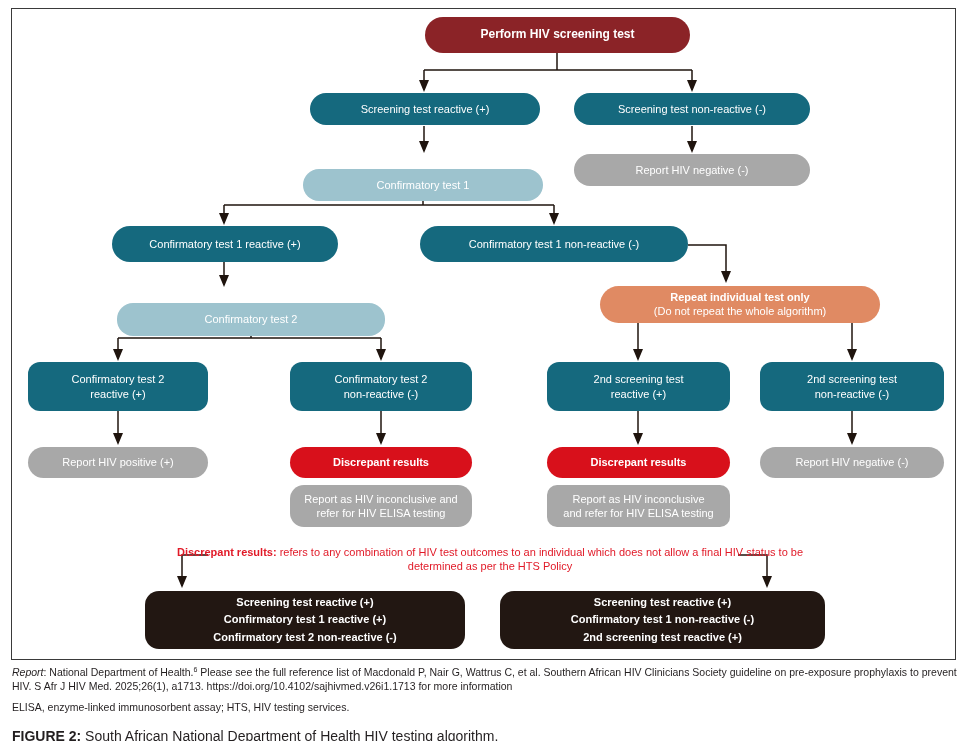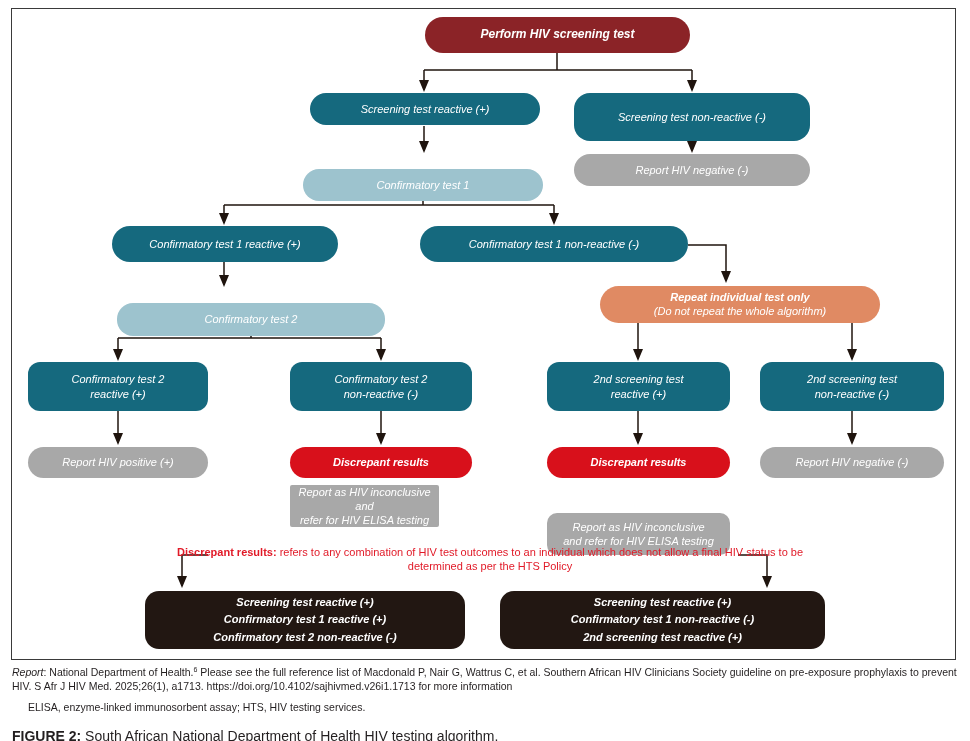--- a/index.html
+++ b/index.html
@@ -3,39 +3,39 @@
 <meta charset="utf-8">
 <style>
   html,body{margin:0;padding:0;background:#ffffff;}
   body{font-family:"Liberation Sans",sans-serif;}
   #page{position:relative;width:970px;height:741px;background:#fff;overflow:hidden;}
   #figure-border{position:absolute;left:11px;top:8px;width:945px;height:652px;border:1px solid #3a3a3a;box-sizing:border-box;}
   #arrows{position:absolute;left:0;top:0;width:970px;height:741px;pointer-events:none;}
   .arrowline{stroke:var(--line);stroke-width:1.5;fill:none;}
   .node{position:absolute;display:flex;align-items:center;justify-content:center;
         text-align:center;color:#ffffff;font-size:11px;line-height:1.3;
-        white-space:pre-line;box-sizing:border-box;padding:2px 8px;font-style:italic;}
+        white-space:pre-line;box-sizing:border-box;padding:2px 8px;}
   .pill{border-radius:16px;}
   .rounded{border-radius:12px;}
   .maroon{background:var(--maroon);font-weight:bold;font-size:12px;border-radius:19px;}
   .teal{background:var(--teal);}
   .lightblue{background:var(--lightblue);margin-top:15px;}
   .gray{background:var(--gray);}
   .orange{background:var(--orange);border-radius:19px;flex-direction:column;line-height:1.25;}
   .orange .b1{font-weight:bold;}
   .red{background:var(--red);font-weight:bold;}
   .blackbox{background:var(--dark);border-radius:14px;font-weight:bold;line-height:1.55;}
   #note{position:absolute;left:170px;top:545px;width:640px;text-align:center;
         color:var(--note_red);font-size:11px;line-height:1.3;}
   #note .b1{font-weight:bold;}
   #footer{position:absolute;left:12px;top:666px;width:946px;color:#231f20;font-size:10.5px;line-height:1.32;}
   #footer p{margin:0;}
   #footer .src-label{font-style:italic;}
   #footer sup{font-size:7px;vertical-align:super;line-height:0;}
-  #footer .abbrev{margin-top:7px;margin-left:16px;}
+  #footer .abbrev{margin-top:7px;}
   #footer .caption{margin-top:12px;font-size:14px;}
   #footer .caption .cap-label{font-weight:bold;}
 </style>
 </head>
 <body>
 
 <div id="page">
 
   <div id="figure-border"></div>
 
@@ -75,21 +75,21 @@
       <path class="arrowline" d="M852,411 V443" marker-end="url(#ah)"></path>
 
       <path class="arrowline" d="M208,555 H182 V586" marker-end="url(#ah)"></path>
       <path class="arrowline" d="M738,555 H767 V586" marker-end="url(#ah)"></path>
     </g>
   </svg>
 
   <div class="node maroon" style="left:425px;top:17px;width:265px;height:36px;">Perform HIV screening test</div>
 
   <div class="node teal pill" style="left:310px;top:93px;width:230px;height:32px;">Screening test reactive (+)</div>
-  <div class="node teal pill" style="left:574px;top:93px;width:236px;height:48px;">Screening test non-reactive (-)</div>
+  <div class="node teal pill" style="left:574px;top:93px;width:236px;height:32px;">Screening test non-reactive (-)</div>
 
   <div class="node lightblue pill" style="left:303px;top:154px;width:240px;height:32px;">Confirmatory test 1</div>
   <div class="node gray pill" style="left:574px;top:154px;width:236px;height:32px;">Report HIV negative (-)</div>
 
   <div class="node teal pill" style="left:112px;top:226px;width:226px;height:36px;border-radius:18px;">Confirmatory test 1 reactive (+)</div>
   <div class="node teal pill" style="left:420px;top:226px;width:268px;height:36px;border-radius:18px;">Confirmatory test 1 non-reactive (-)</div>
 
   <div class="node lightblue pill" style="left:117px;top:288px;width:268px;height:33px;">Confirmatory test 2</div>
   <div class="node orange" style="left:600px;top:286px;width:280px;height:37px;">
     <span class="b1">Repeat individual test only</span>
@@ -103,23 +103,23 @@
   <div class="node teal rounded" style="left:547px;top:362px;width:183px;height:49px;">2nd screening test
 reactive (+)</div>
   <div class="node teal rounded" style="left:760px;top:362px;width:184px;height:49px;">2nd screening test
 non-reactive (-)</div>
 
   <div class="node gray pill" style="left:28px;top:447px;width:180px;height:31px;">Report HIV positive (+)</div>
   <div class="node red pill" style="left:290px;top:447px;width:182px;height:31px;">Discrepant results</div>
   <div class="node red pill" style="left:547px;top:447px;width:183px;height:31px;">Discrepant results</div>
   <div class="node gray pill" style="left:760px;top:447px;width:184px;height:31px;">Report HIV negative (-)</div>
 
-  <div class="node gray" style="left:290px;top:485px;width:149px;height:42px;border-radius:2px;">Report as HIV inconclusive and
+  <div class="node gray" style="left:290px;top:485px;width:182px;height:42px;border-radius:14px;">Report as HIV inconclusive and
 refer for HIV ELISA testing</div>
-  <div class="node gray" style="left:547px;top:485px;width:183px;height:42px;border-radius:10px;margin-top:28px;">Report as HIV inconclusive
+  <div class="node gray" style="left:547px;top:485px;width:183px;height:42px;border-radius:10px;">Report as HIV inconclusive
 and refer for HIV ELISA testing</div>
 
   <div id="note">
     <span class="b1">Discrepant results:</span><span> refers to any combination of HIV test outcomes to an individual which does not allow a final HIV status to be determined as per the HTS Policy</span>
   </div>
 
   <div class="node blackbox" style="left:145px;top:591px;width:320px;height:58px;">Screening test reactive (+)
 Confirmatory test 1 reactive (+)
 Confirmatory test 2 non-reactive (-)</div>
   <div class="node blackbox" style="left:500px;top:591px;width:325px;height:58px;">Screening test reactive (+)

